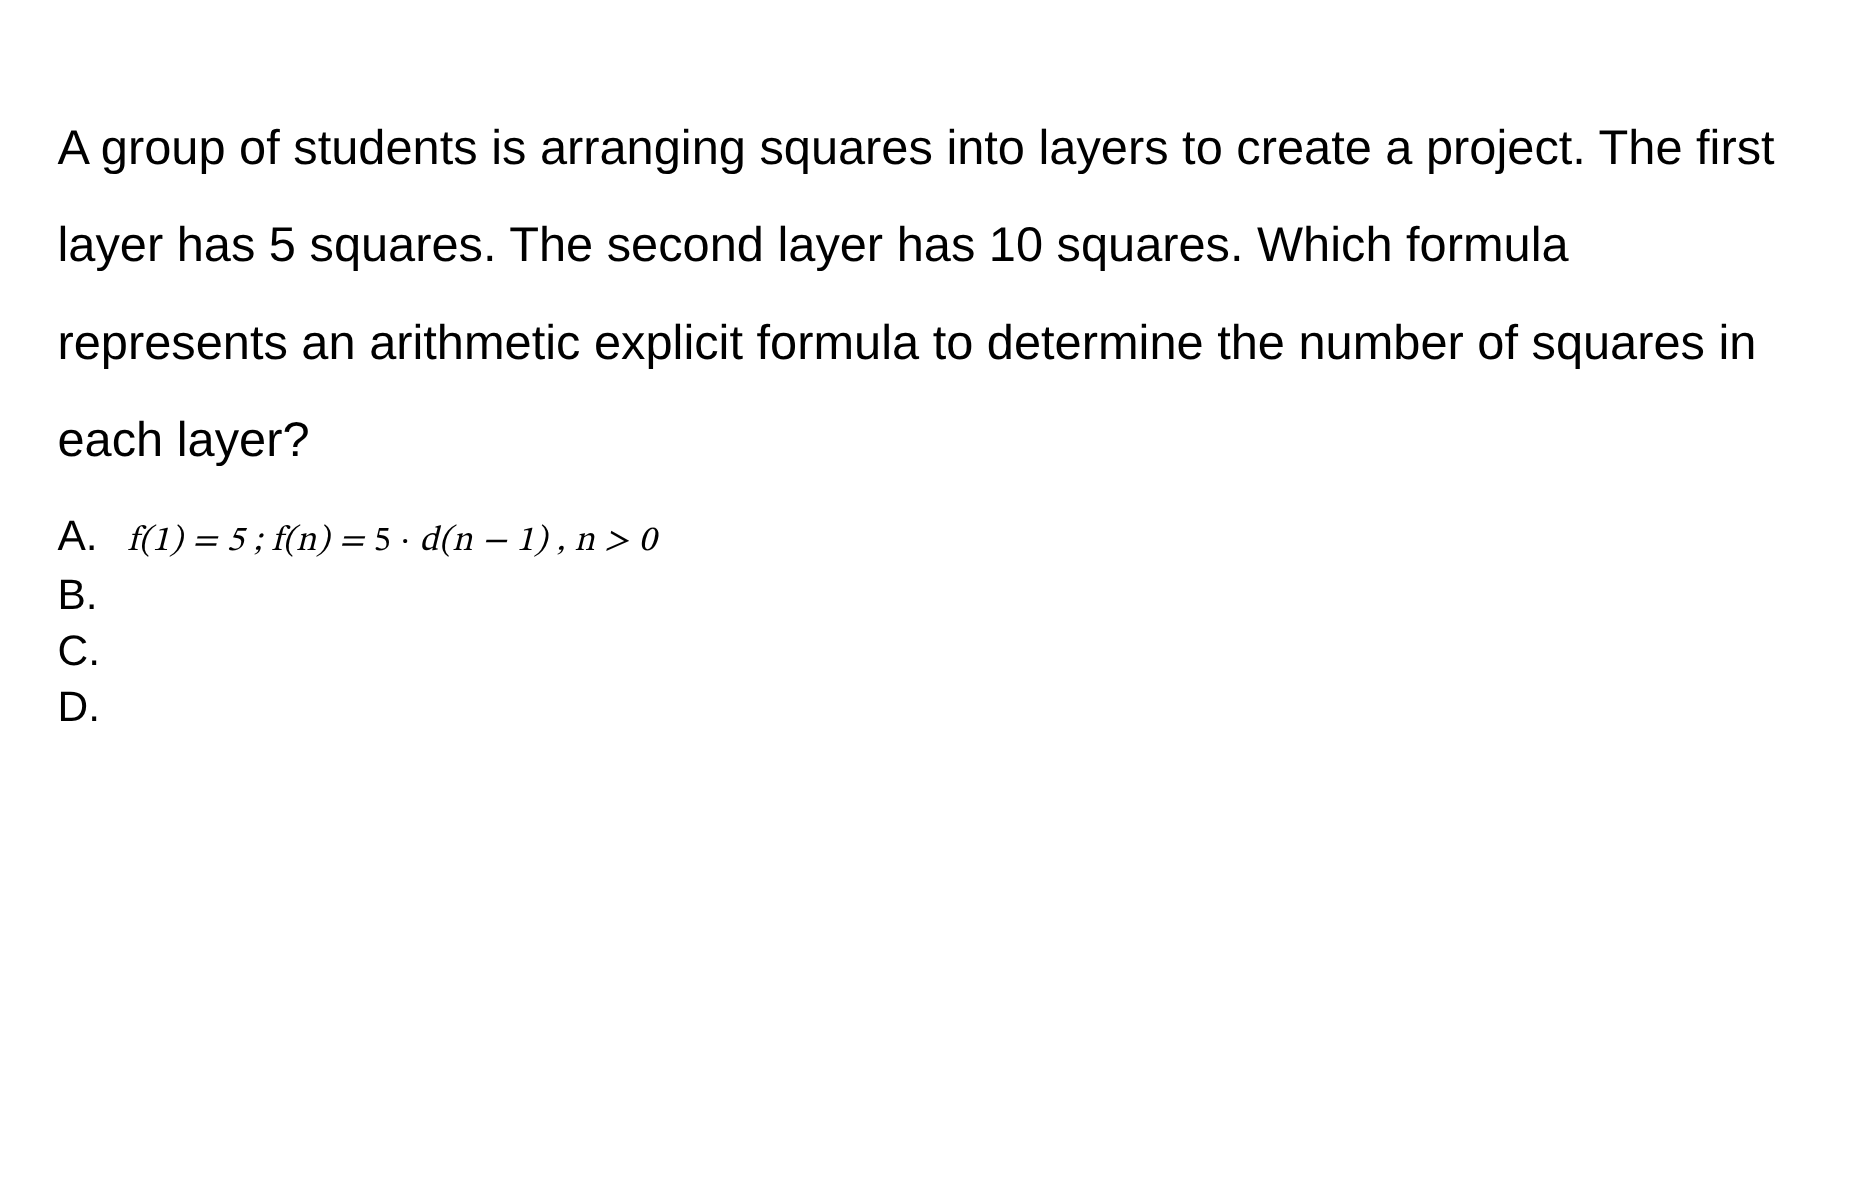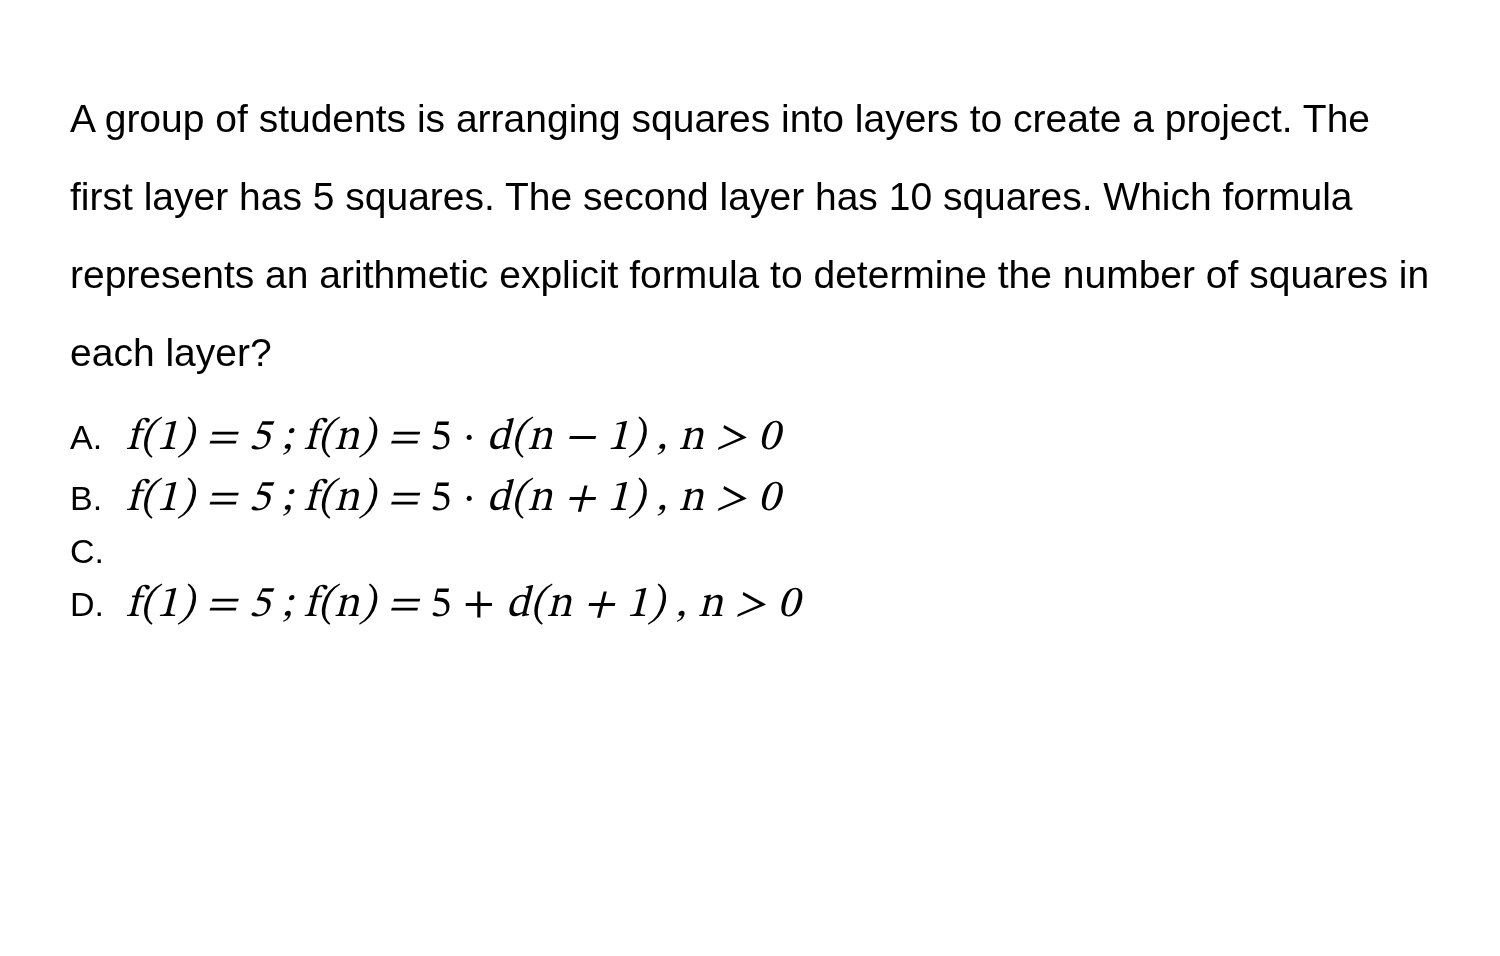--- a/index.html
+++ b/index.html
@@ -5,21 +5,21 @@
   html, body {
     margin: 0;
     padding: 0;
     width: 1500px;
     height: 956px;
     background: #ffffff;
     font-family: Arial, Helvetica, sans-serif;
     color: #000000;
   }
   .container {
-    padding: 80px 70px 0 70px;
+    padding: 80px 70px 0 46px;
   }
   .question-text {
     font-size: 39px;
     line-height: 2.0;
     margin-bottom: 18px;
     font-weight: 400;
   }
   .options {
     display: flex;
     flex-direction: column;
@@ -30,21 +30,21 @@
     margin-bottom: 6px;
   }
   .option-letter {
     font-size: 34px;
     margin-right: 12px;
     min-width: 44px;
     font-weight: 400;
   }
   .option-math {
     font-family: "Cambria Math", "STIX Two Math", "Latin Modern Math", "Times New Roman", serif;
-    font-size: 44px;
+    font-size: 28px;
     letter-spacing: 0.5px;
   }
   .option-math .it {
     font-style: italic;
   }
 </style>
 </head>
 <body>
 
 <div class="container">
@@ -54,30 +54,24 @@
 
     <div class="option">
       <span class="option-letter">A.</span>
       <span class="option-math">
         <span class="it">f(1) = 5 ; </span><span class="it">f(n) = </span><span>5 · </span><span class="it">d(n − 1)</span><span class="it"> ,  n &gt; 0</span>
       </span>
     </div>
 
     <div class="option">
       <span class="option-letter">B.</span>
-      <span class="option-math">
-        <span class="it">f(1) = 5 ; </span><span class="it">f(n) = </span><span>5 · </span><span class="it">d(n + 1)</span><span class="it"> ,  n &gt; 0</span>
-      </span>
     </div>
 
     <div class="option">
       <span class="option-letter">C.</span>
     </div>
 
     <div class="option">
       <span class="option-letter">D.</span>
-      <span class="option-math">
-        <span class="it">f(1) = 5 ; </span><span class="it">f(n) = </span><span>5 + </span><span class="it">d(n + 1)</span><span class="it"> ,  n &gt; 0</span>
-      </span>
     </div>
 
   </div>
 </div>
 
 </body></html>

